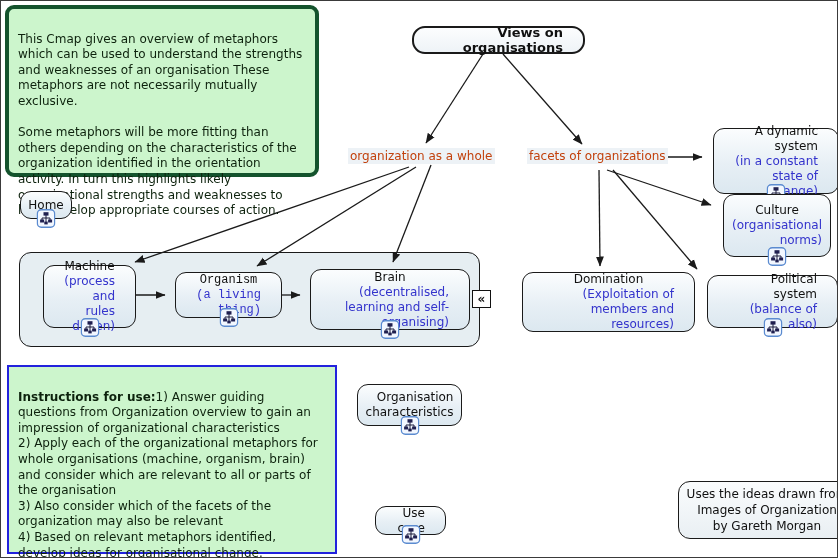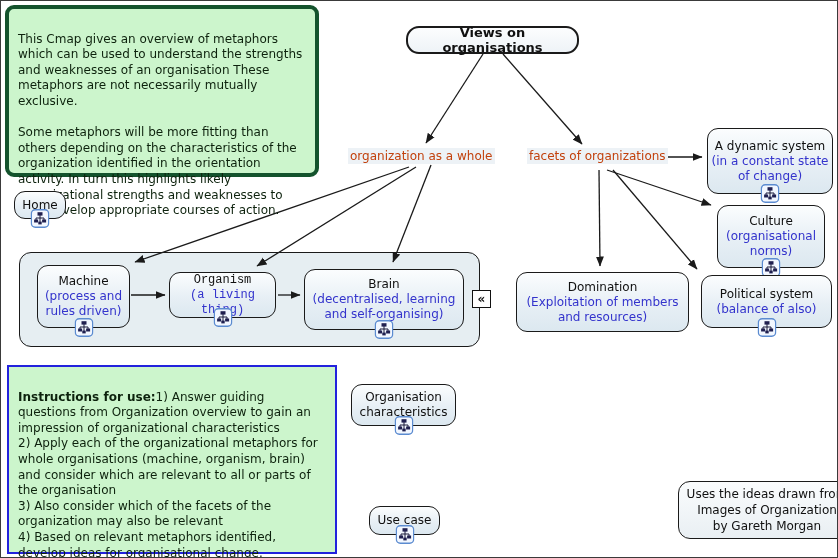--- a/index.html
+++ b/index.html
@@ -12,22 +12,22 @@
   #arrow-layer line{stroke:#1a1a1a;stroke-width:1.3;}
 
   .group-box{
     position:absolute;border:1px solid #1a1a1a;border-radius:12px;
     background:#e6eef2;z-index:1;
   }
   .node{
     position:absolute;border:1px solid #1a1a1a;border-radius:11px;
     background:linear-gradient(180deg,#fbfdfe 0%,#e7eff5 55%,#dce8f0 100%);
     display:flex;flex-direction:column;align-items:center;justify-content:center;
-    text-align:center;font-size:12px;line-height:15px;color:#101010;
-    box-sizing:border-box;padding:2px 3px;z-index:3;
+    text-align:right;font-size:12px;line-height:15px;color:#101010;
+    box-sizing:border-box;padding:2px 20px;z-index:3;margin-left:6px;
   }
   .node .sub{color:#3333cc;}
   .title-node{font-weight:bold;font-size:13px;border-radius:13px;
     background:linear-gradient(180deg,#fcfdfe,#eef3f7);border-width:2px;}
   .link-label{
     position:absolute;background:#edf2f6;color:#c2410c;font-size:12px;
     line-height:16px;padding:0 2px;z-index:3;white-space:nowrap;
   }
   .note{
     position:absolute;background:#ccf5cc;border:4px solid #14532d;border-radius:9px;
@@ -188,21 +188,21 @@
             <line x1="13.5" y1="9" x2="13.5" y2="11.5"></line>
             <line x1="9.5" y1="9" x2="9.5" y2="13"></line>
           </g>
           <rect x="7" y="3.2" width="5" height="3.4" fill="#202050"></rect>
           <rect x="3.6" y="10.5" width="4" height="3" fill="#202050"></rect>
           <rect x="11.6" y="10.5" width="4" height="3" fill="#202050"></rect>
           <rect x="7.8" y="12.6" width="3.4" height="2.8" fill="#202050"></rect>
         </svg></span>
   </div>
 
-  <div class="node" style="left:716px;top:204px;width:108px;height:63px;">
+  <div class="node" style="left:716px;top:193px;width:108px;height:63px;">
     <span>Culture</span>
     <span class="sub">(organisational norms)</span>
     <span class="res-icon"><svg width="19" height="19" viewBox="0 0 19 19" xmlns="http://www.w3.org/2000/svg">
           <rect x="0.8" y="0.8" width="17.4" height="17.4" rx="4" fill="#f2f7ff" stroke="#5b8bd0" stroke-width="1.4"></rect>
           <g stroke="#1b1b3a" stroke-width="1">
             <line x1="9.5" y1="5" x2="9.5" y2="9"></line>
             <line x1="5.5" y1="9" x2="13.5" y2="9"></line>
             <line x1="5.5" y1="9" x2="5.5" y2="11.5"></line>
             <line x1="13.5" y1="9" x2="13.5" y2="11.5"></line>
             <line x1="9.5" y1="9" x2="9.5" y2="13"></line>

